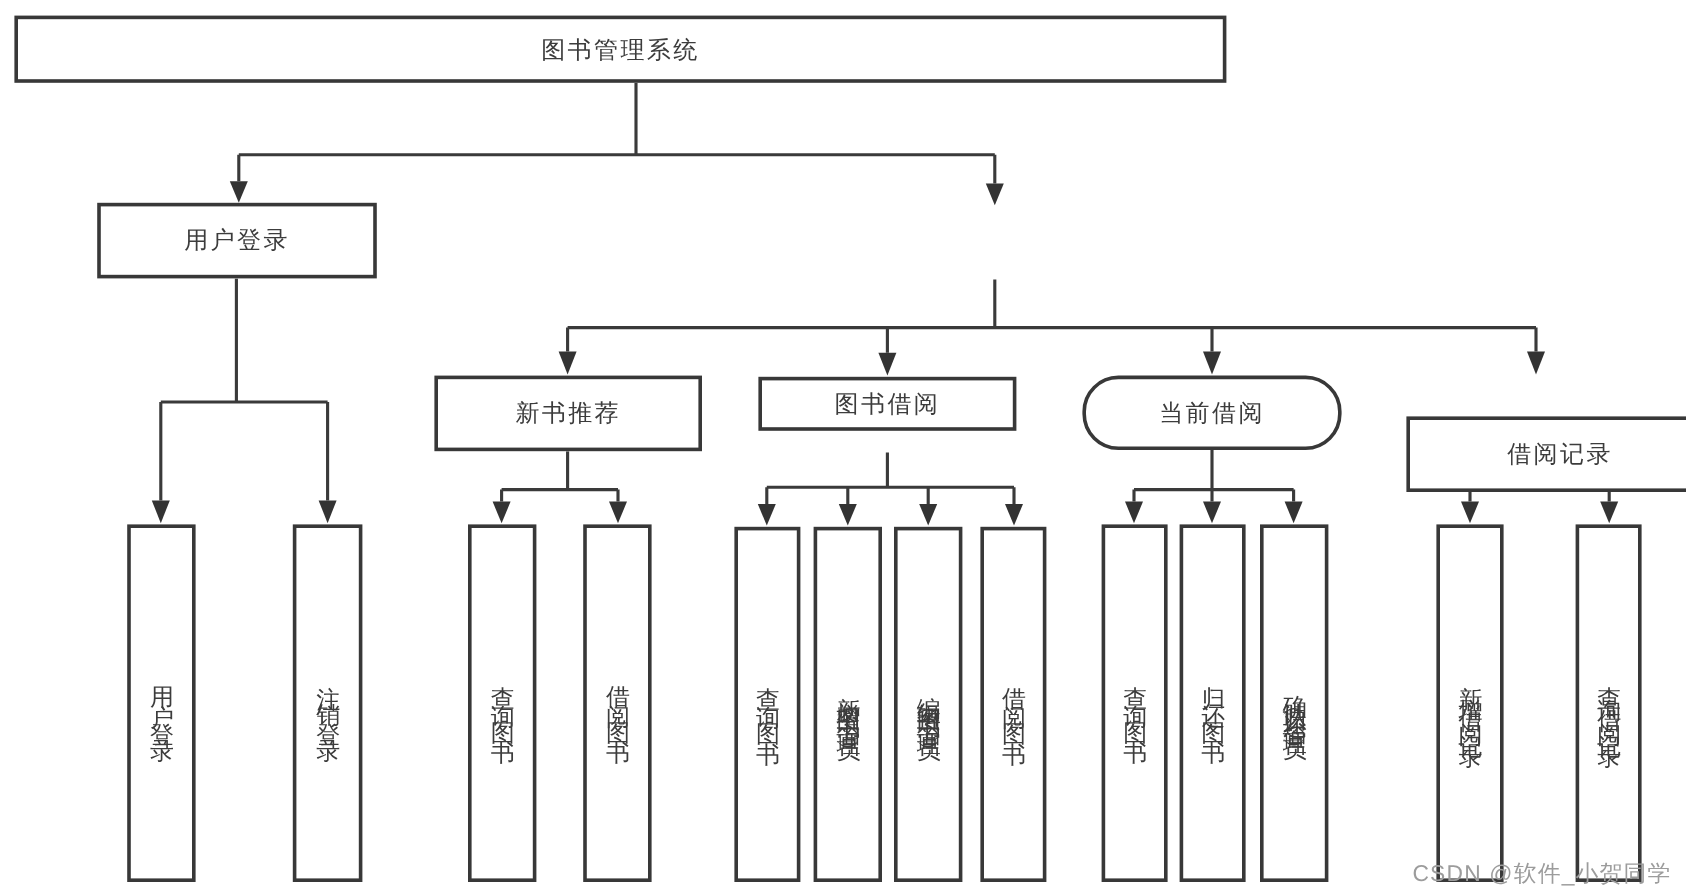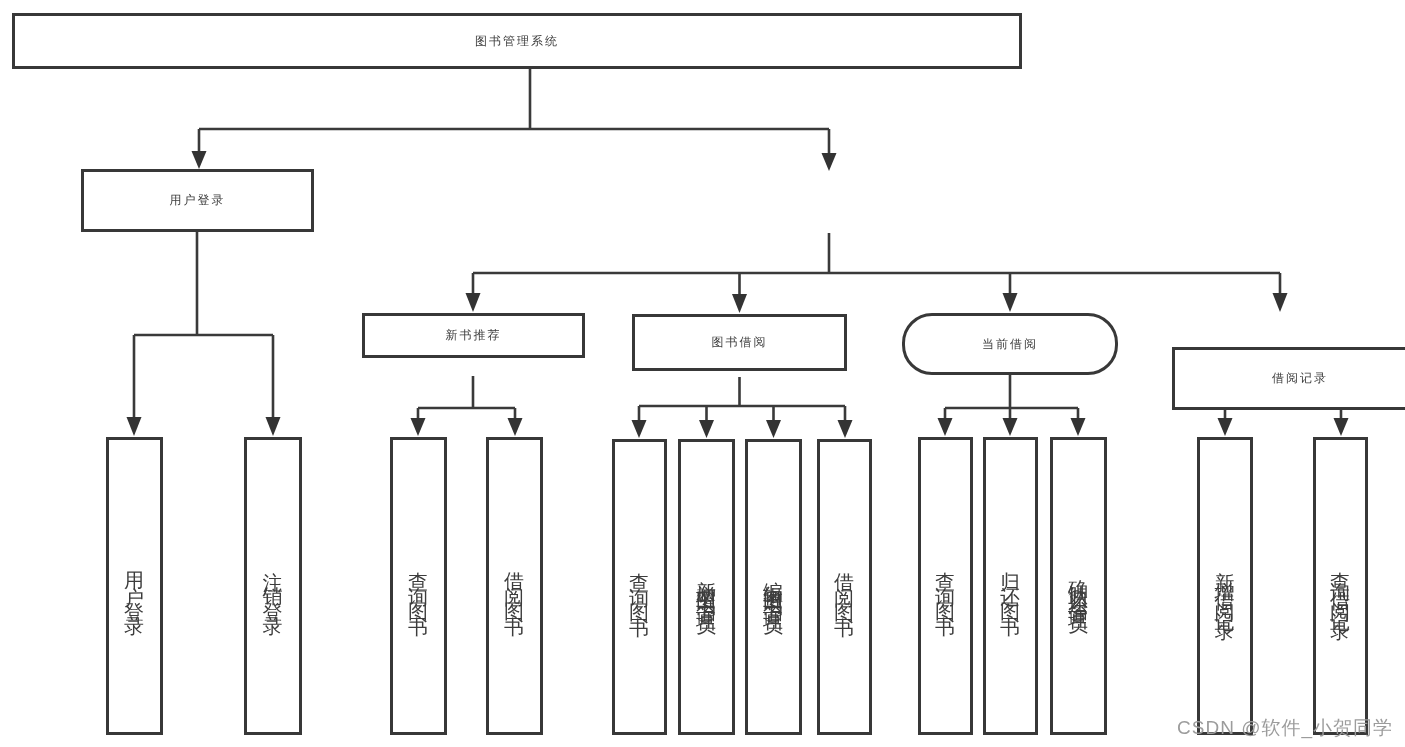--- a/index.html
+++ b/index.html
@@ -35,36 +35,36 @@
     position: absolute;
     box-sizing: border-box;
     border: 3px solid #383838;
     background: #ffffff;
     display: flex;
     align-items: center;
     justify-content: center;
     color: #3c3c3c;
   }
   .hnode span {
-    font-size: 12px;
+    font-size: 20px;
     letter-spacing: 2px;
     white-space: nowrap;
   }
   .vnode span {
     writing-mode: vertical-rl;
     font-size: 20px;
     line-height: 1;
     white-space: nowrap;
   }
   
   .n-root            { left: 12px;   top: 13px;  width: 1010px; height: 56px; }
   .n-user-login      { left: 81px;   top: 169px; width: 233px;  height: 63px; }
   .n-book-mgmt       { left: 712px;  top: 171px; width: 235px;  height: 62px; }
-  .n-new-book-rec    { left: 362px;  top: 313px; width: 223px;  height: 45px; }
-  .n-book-borrow     { left: 632px;  top: 314px; width: 215px;  height: 57px; }
+  .n-new-book-rec    { left: 362px;  top: 313px; width: 223px;  height: 63px; }
+  .n-book-borrow     { left: 632px;  top: 314px; width: 215px;  height: 45px; }
   .n-current-borrow  { left: 902px;  top: 313px; width: 216px;  height: 62px; border-radius: 30px; }
   .n-borrow-records  { left: 1172px; top: 313px; width: 256px;  height: 63px; margin-top: 34px; }
   .n-u1 { left: 106px;  top: 437px; width: 57px; height: 298px; }
   .n-u2 { left: 244px;  top: 437px; width: 58px; height: 298px; }
   .n-n1 { left: 390px;  top: 437px; width: 57px; height: 298px; }
   .n-n2 { left: 486px;  top: 437px; width: 57px; height: 298px; }
   .n-b1 { left: 612px;  top: 439px; width: 55px; height: 296px; }
   .n-b2 { left: 678px;  top: 439px; width: 57px; height: 296px; }
   .n-b3 { left: 745px;  top: 439px; width: 57px; height: 296px; }
   .n-b4 { left: 817px;  top: 439px; width: 55px; height: 296px; }

